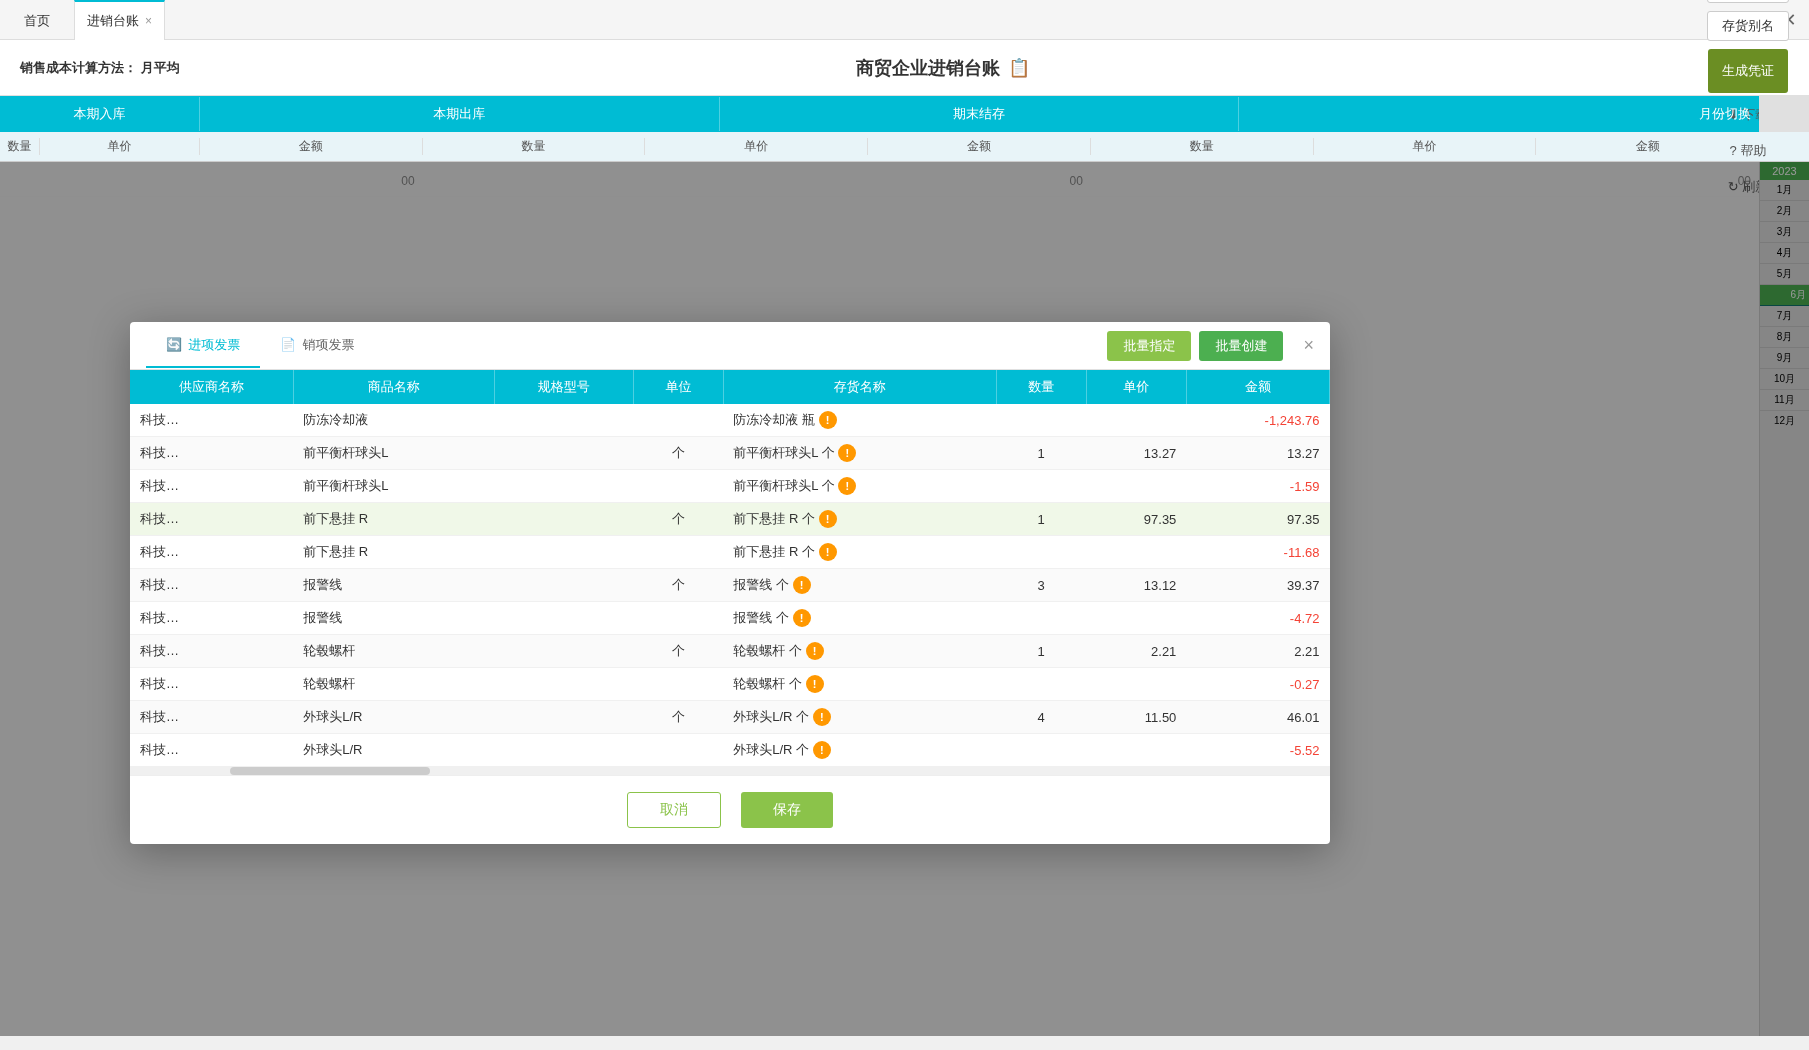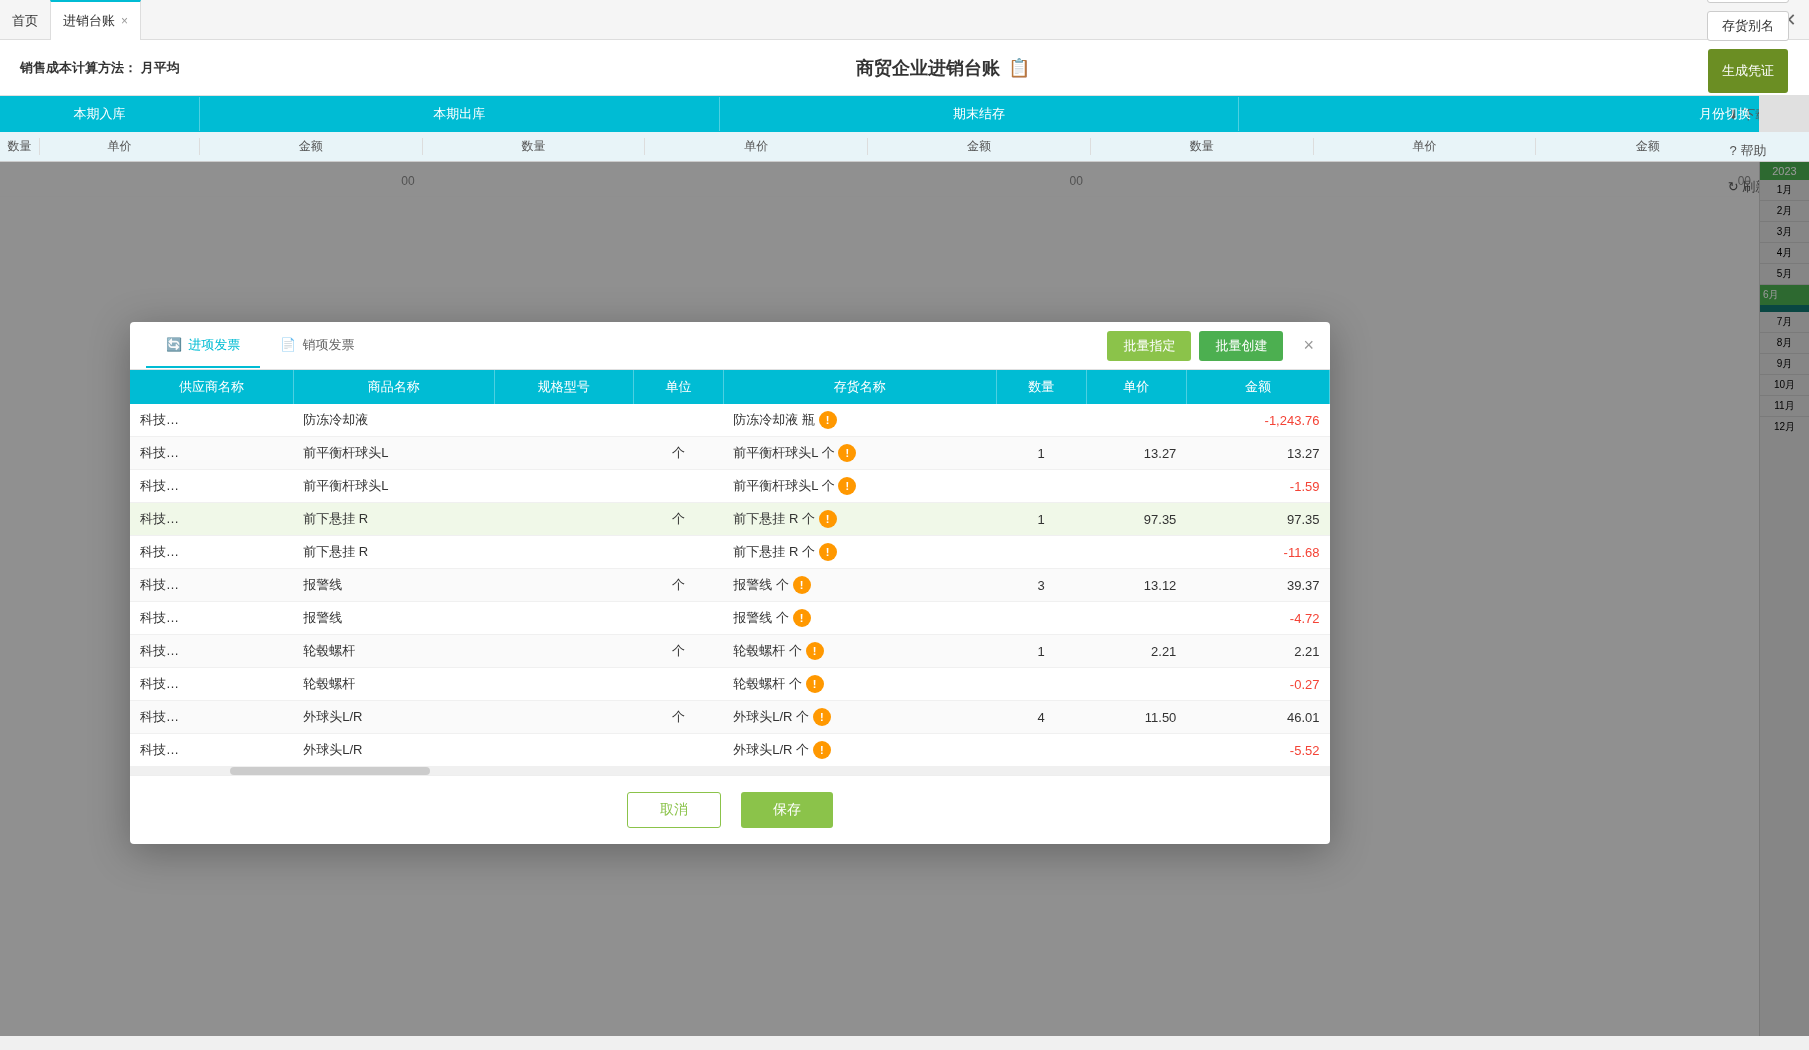--- a/index.html
+++ b/index.html
@@ -1,20 +1,20 @@
 <!DOCTYPE html>
 <html><head>
   <meta charset="utf-8">
   <style>
     * { box-sizing: border-box; margin: 0; padding: 0; }
     body { font-family: 'Microsoft YaHei', Arial, sans-serif; font-size: 13px; background: #d0d0d0; width: 1809px; height: 1050px; overflow: hidden; }
 
     
     .top-bar { display: flex; align-items: center; height: 40px; background: #f5f5f5; border-bottom: 1px solid #ddd; }
-    .tab-home { padding: 0 12px; height: 38px; line-height: 40px; cursor: pointer; color: #333; }
+    .tab-home { padding: 0 24px; height: 38px; line-height: 40px; cursor: pointer; color: #333; }
     .tab-active { background: #fff; border-top: 2px solid #00bcd4; border-left: 1px solid #ddd; border-right: 1px solid #ddd; color: #333; display: flex; align-items: center; gap: 6px; padding: 0 12px; height: 40px; }
     .tab-close { cursor: pointer; color: #999; font-size: 12px; }
     .top-close-btn { margin-left: auto; width: 40px; height: 40px; display: flex; align-items: center; justify-content: center; cursor: pointer; font-size: 18px; color: #666; }
 
     
     .main-content { background: #f0f0f0; height: calc(1050px - 40px); position: relative; }
 
     
     .page-header { background: #fff; padding: 0 20px; height: 56px; display: flex; align-items: center; border-bottom: 1px solid #e0e0e0; }
     .cost-method { font-size: 13px; color: #666; }
@@ -134,21 +134,21 @@
       </div>
     </div>
 
     <div style="position:absolute; right:0; top:0; width:50px; height:100%; background:#e0e0e0; border-left:1px solid #ccc;">
       <div style="background:#4caf50; color:#fff; text-align:center; font-size:11px; padding:3px;">2023</div>
       <div style="font-size:10px; text-align:center; padding:3px; border-bottom:1px solid #ccc;">1月</div>
       <div style="font-size:10px; text-align:center; padding:3px; border-bottom:1px solid #ccc;">2月</div>
       <div style="font-size:10px; text-align:center; padding:3px; border-bottom:1px solid #ccc;">3月</div>
       <div style="font-size:10px; text-align:center; padding:3px; border-bottom:1px solid #ccc;">4月</div>
       <div style="font-size:10px; text-align:center; padding:3px; border-bottom:1px solid #ccc;">5月</div>
-      <div style="font-size:10px; text-align:left; padding:3px; border-bottom:7px solid #0f766e; background:#4caf50; color:#fff;">6月</div>
+      <div style="font-size:10px; text-align:right; padding:3px; border-bottom:1px solid #0f766e; background:#4caf50; color:#fff;">6月</div>
       <div style="font-size:10px; text-align:center; padding:3px; border-bottom:1px solid #ccc;">7月</div>
       <div style="font-size:10px; text-align:center; padding:3px; border-bottom:1px solid #ccc;">8月</div>
       <div style="font-size:10px; text-align:center; padding:3px; border-bottom:1px solid #ccc;">9月</div>
       <div style="font-size:10px; text-align:center; padding:3px; border-bottom:1px solid #ccc;">10月</div>
       <div style="font-size:10px; text-align:center; padding:3px; border-bottom:1px solid #ccc;">11月</div>
       <div style="font-size:10px; text-align:center; padding:3px;">12月</div>
     </div>
 
     <div class="overlay"></div>
 

